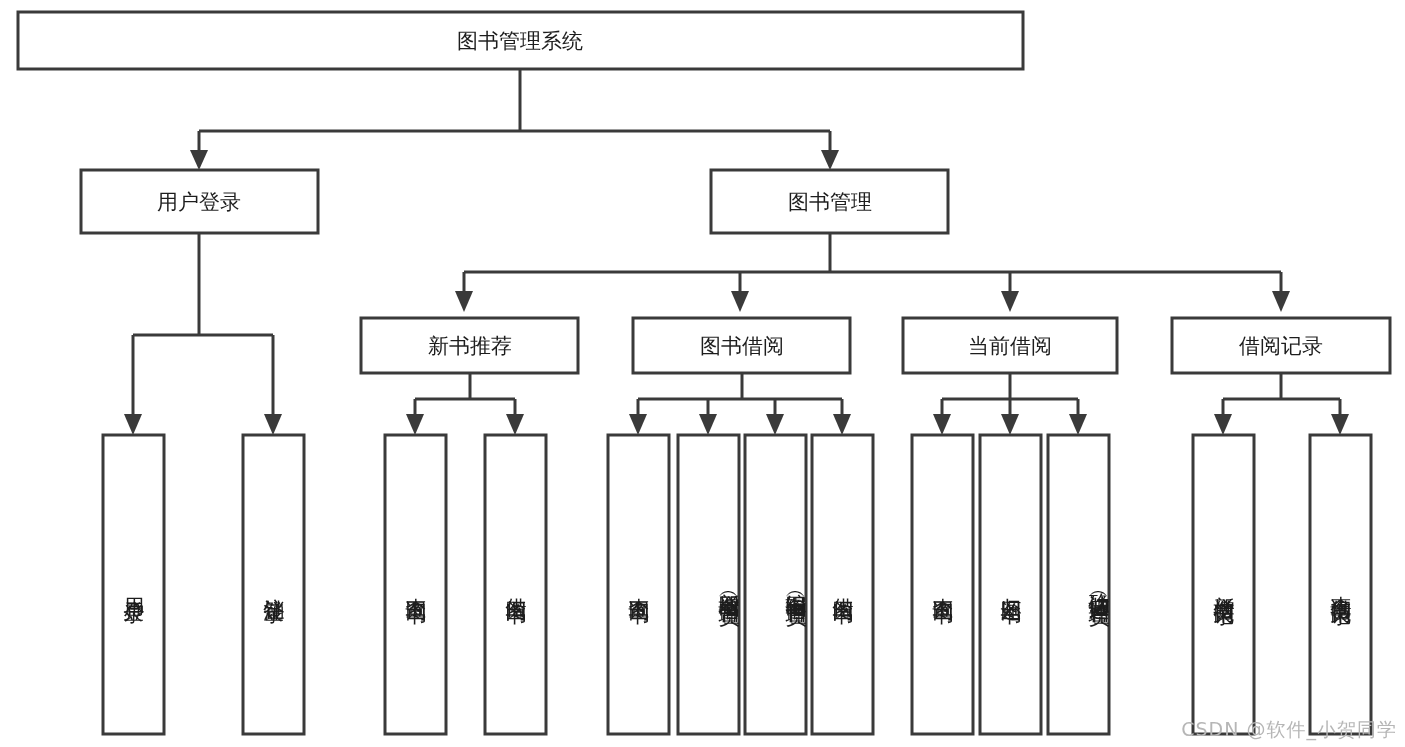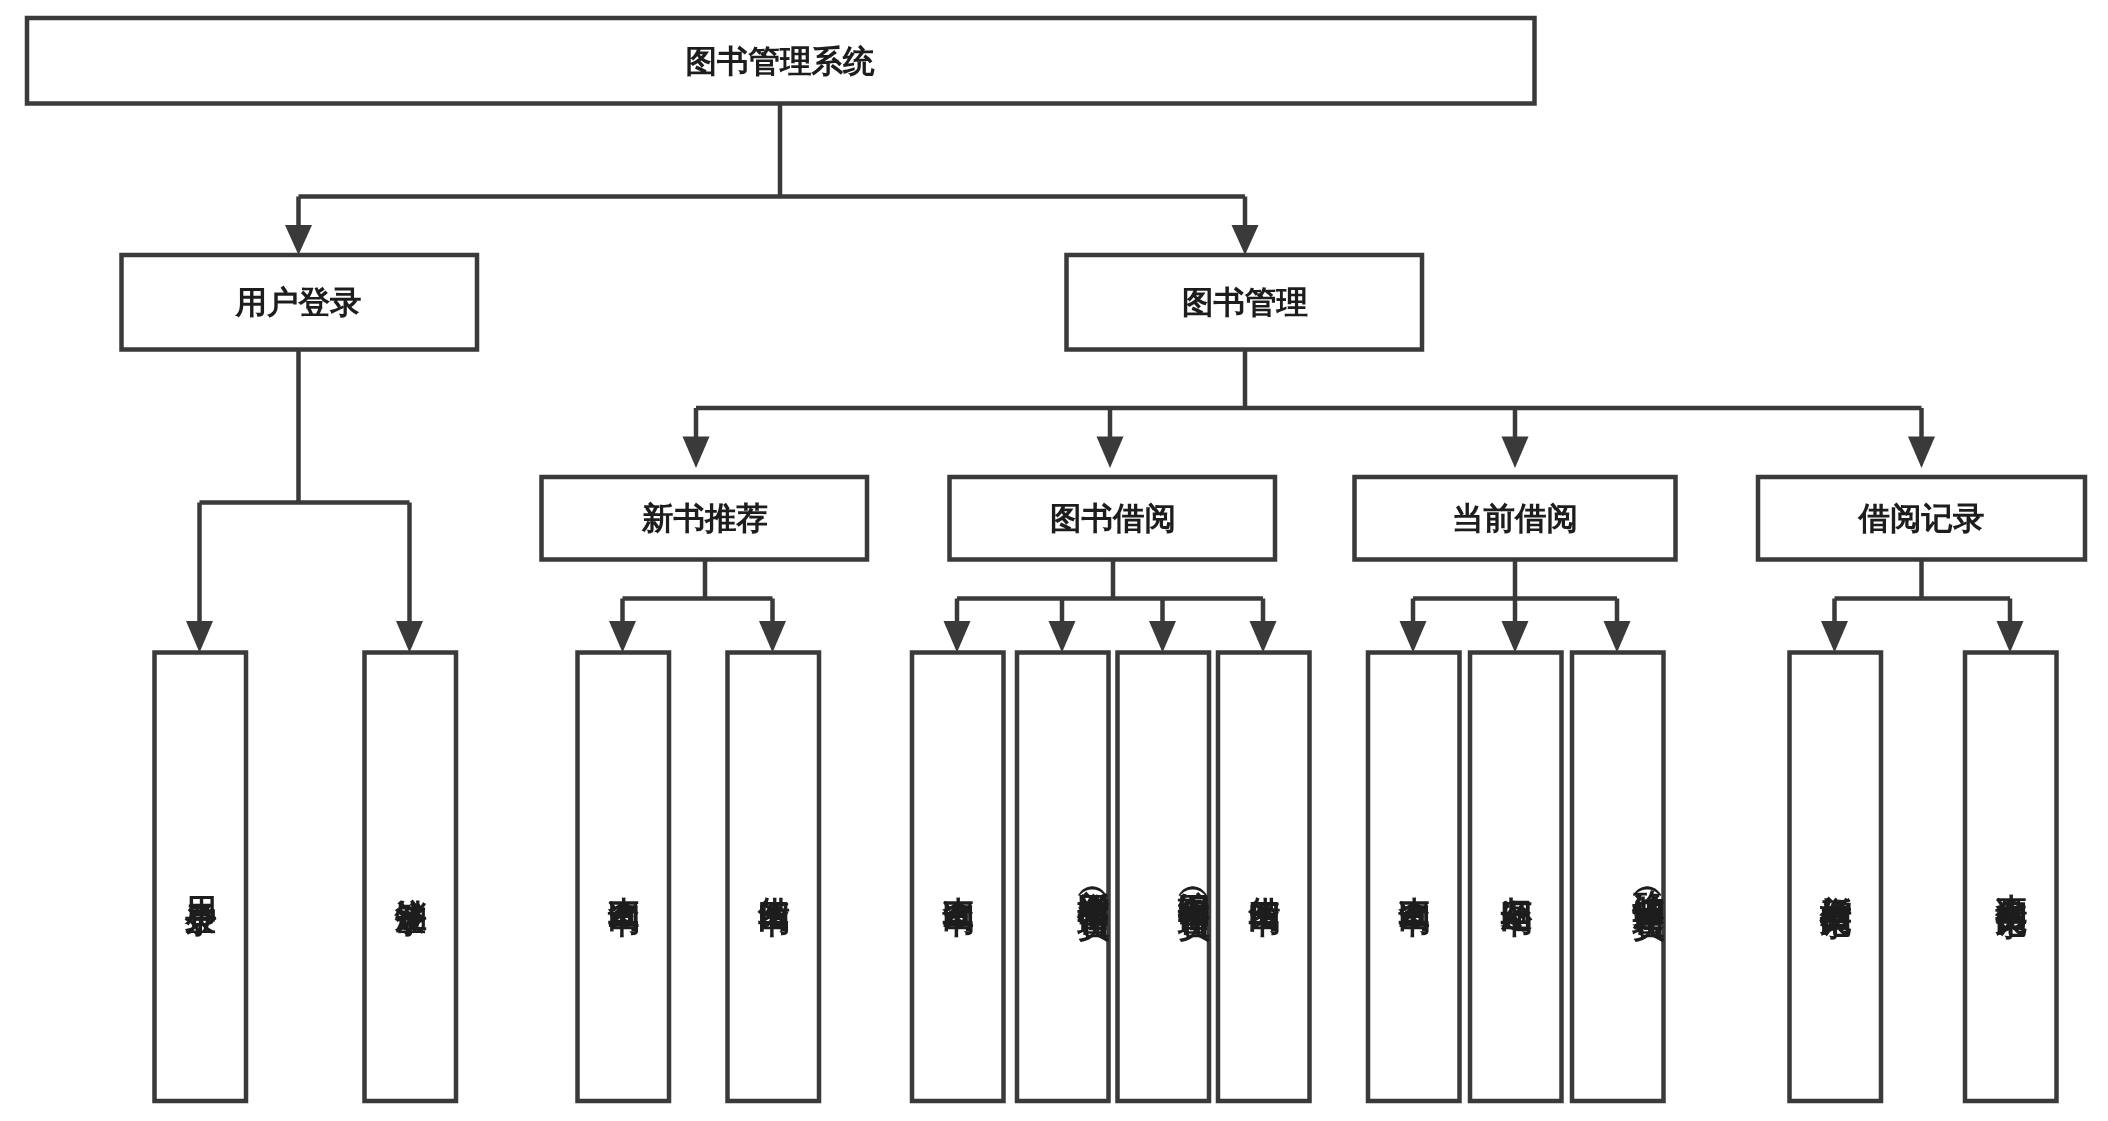--- a/index.html
+++ b/index.html
@@ -11,21 +11,20 @@
     width: 1405px;
     height: 747px;
     font-family: "DejaVu Sans", "Liberation Sans", sans-serif;
     overflow: hidden;
   }
   #diagram-root {
     position: relative;
     width: 1405px;
     height: 747px;
     background: #ffffff;
-    font-weight: bold;
   }
   svg.flow {
     position: absolute;
     left: 0;
     top: 0;
     width: 1405px;
     height: 747px;
     display: block;
   }
   .node-box {
@@ -210,14 +209,15 @@
   <div class="leaf-label" style="left:745px; top:437px; width:61px; height:295px; align-items:flex-start;">编辑图书（管理员）</div>
   <div class="leaf-label" style="left:812px; top:435px; width:61px; height:299px;">借阅图书</div>
 
   <div class="leaf-label" style="left:912px; top:435px; width:61px; height:299px;">查询图书</div>
   <div class="leaf-label" style="left:980px; top:435px; width:61px; height:299px;">归还图书</div>
   <div class="leaf-label" style="left:1048px; top:437px; width:61px; height:295px; align-items:flex-start;">确认归还（管理员）</div>
 
   <div class="leaf-label" style="left:1193px; top:435px; width:61px; height:299px;">新增借阅记录</div>
   <div class="leaf-label" style="left:1310px; top:435px; width:61px; height:299px;">查询借阅记录</div>
 
+  <div class="watermark">CSDN @软件_小贺同学</div>
 
 </div>
 
 </body></html>

